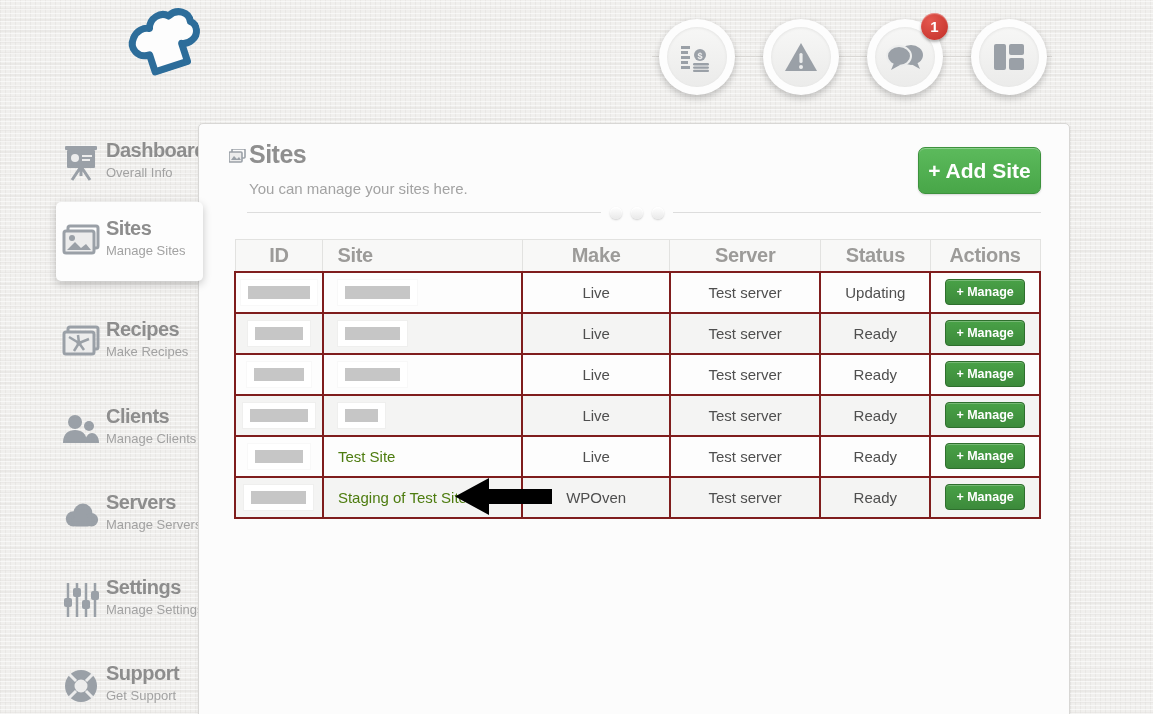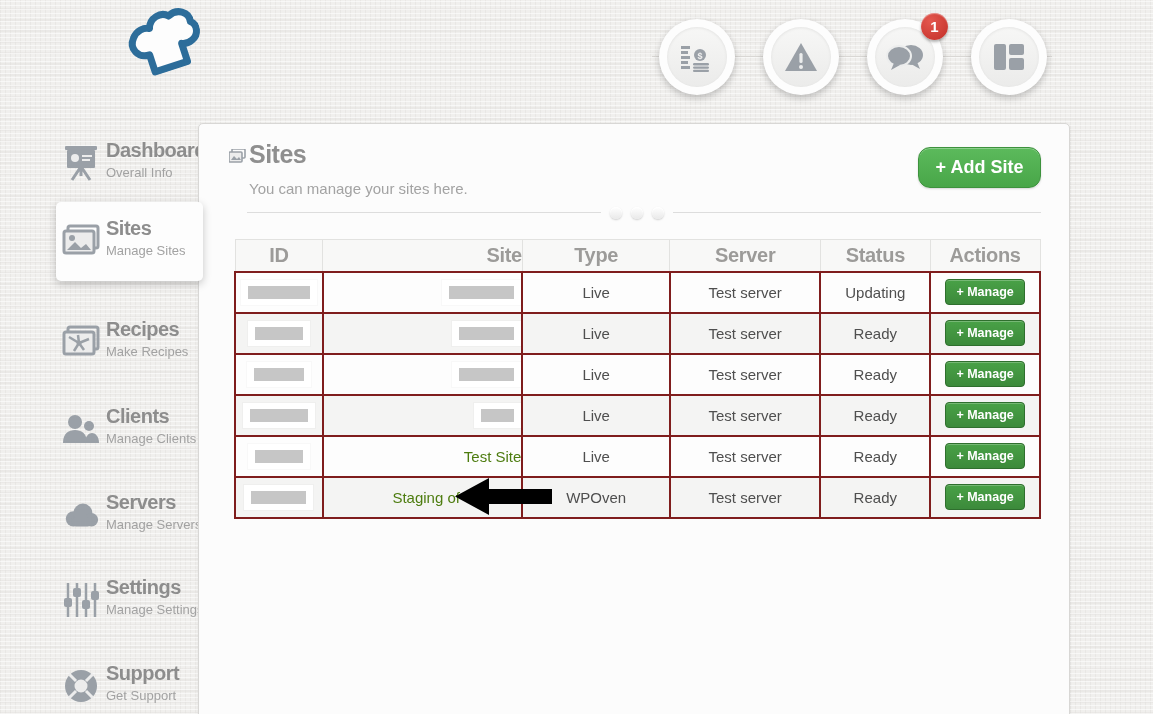--- a/index.html
+++ b/index.html
@@ -47,37 +47,37 @@
   .si-servers{top:489px}.si-settings{top:574px}.si-support{top:660px}
 
   
   .panel { position:absolute; left:198px; top:123px; width:872px; height:600px;
     background:#fcfcfc; border:1px solid #d8d7d5; border-radius:5px;
     box-shadow:0 1px 3px rgba(0,0,0,.06); z-index:2; }
   .panel-title-icon { position:absolute; left:30px; top:25px; }
   .panel-title { position:absolute; left:50px; top:16px; font-size:25px; font-weight:bold;
     color:#8f8f8f; letter-spacing:-.5px; }
   .panel-sub { position:absolute; left:50px; top:56px; font-size:15px; color:#a3a3a3;text-align:right; }
-  .add-site-btn { position:absolute; left:719px; top:23px; width:123px; height:41px;
-    background:linear-gradient(#5cba5c,#48a648); border:1px solid #3d923d; border-radius:12px;
-    color:#fff; font-size:18px; font-weight:bold; font-family:"Liberation Sans",sans-serif;
+  .add-site-btn { position:absolute; left:719px; top:23px; width:123px; height:47px;
+    background:linear-gradient(#5cba5c,#48a648); border:1px solid #3d923d; border-radius:7px;
+    color:#fff; font-size:21px; font-weight:bold; font-family:"Liberation Sans",sans-serif;
     cursor:pointer; box-shadow:inset 0 1px 0 rgba(255,255,255,.3), 0 1px 2px rgba(0,0,0,.15); }
   .divider { position:absolute; left:48px; top:88px; width:794px; height:1px; background:#ddd; }
   .divider-dots { position:absolute; left:402px; top:81px; width:72px; height:15px;
     background:#fcfcfc; display:flex; gap:9px; justify-content:center; align-items:center; }
   .dot { width:12px; height:12px; border-radius:50%; background:linear-gradient(#ffffff,#e9e9e9);
     box-shadow:0 1px 2px rgba(0,0,0,.18), inset 0 1px 0 #fff; }
 
   
   table.sites { position:absolute; left:35px; top:115px; width:807px; border-collapse:collapse;
     font-size:15px; color:#4f4f4f; }
   table.sites th { height:32px; background:#f8f8f7; color:#9c9b99; font-size:20px; font-weight:bold;
     border:1px solid #e2e2e0; text-align:center; letter-spacing:-.3px; }
   table.sites td { height:41px; border:2px solid #7f1d1d; text-align:center; }
-  table.sites th.col-site, table.sites td.cell-site { text-align:right; padding-left:14px; }
+  table.sites th.col-site, table.sites td.cell-site { text-align:left; padding-left:14px; }
   tr.odd  td { background:#fdfdfd; }
   tr.even td { background:#f4f4f3; }
   .c-id{width:88px}.c-site{width:200px}.c-type{width:148px}.c-server{width:151px}
   .c-status{width:110px}.c-actions{width:110px}
 
   .redact { background:#fff; padding:6px 7px; display:inline-block; line-height:0;
     box-shadow:0 0 0 1px rgba(0,0,0,.02); }
   .rbar { display:inline-block; height:13px; background:#c6c6c6; }
   .bw62{width:62px}.bw48{width:48px}.bw50{width:50px}.bw58{width:58px}.bw55{width:55px}
   .bw65{width:65px}.bw33{width:33px}
@@ -289,21 +289,21 @@
         <col class="c-site">
         <col class="c-type">
       <col class="c-server">
         <col class="c-status">
         <col class="c-actions">
     </colgroup>
     <thead>
       <tr>
         <th>ID</th>
         <th class="col-site">Site</th>
-        <th>Type</th>
+        <th>Make</th>
         <th>Server</th>
         <th>Status</th>
         <th>Actions</th>
       </tr>
     </thead>
     <tbody>
       <tr class="odd">
         <td><span class="redact"><span class="rbar bw62"></span></span></td>
         <td class="cell-site"><span class="redact"><span class="rbar bw65"></span></span></td>
         <td>Live</td>

